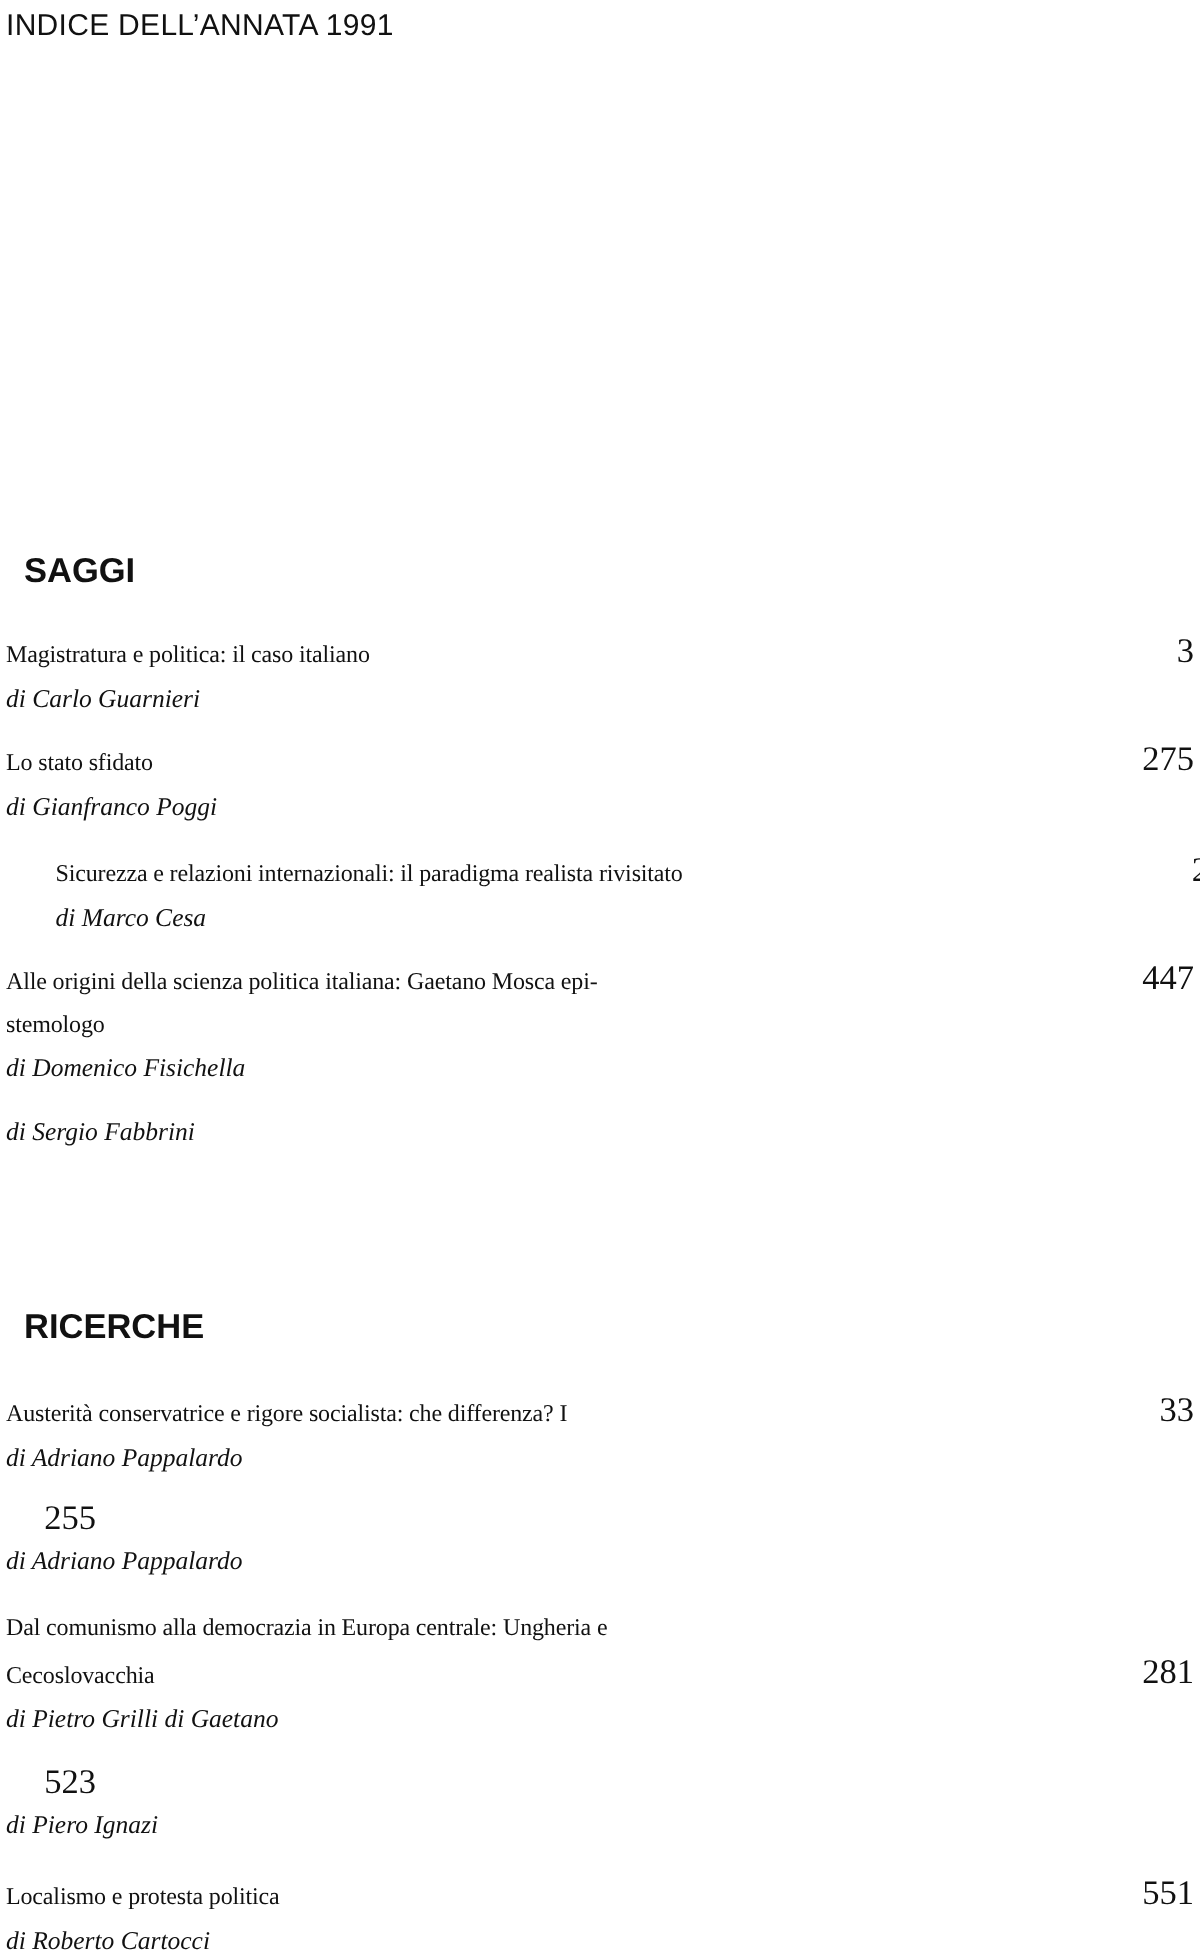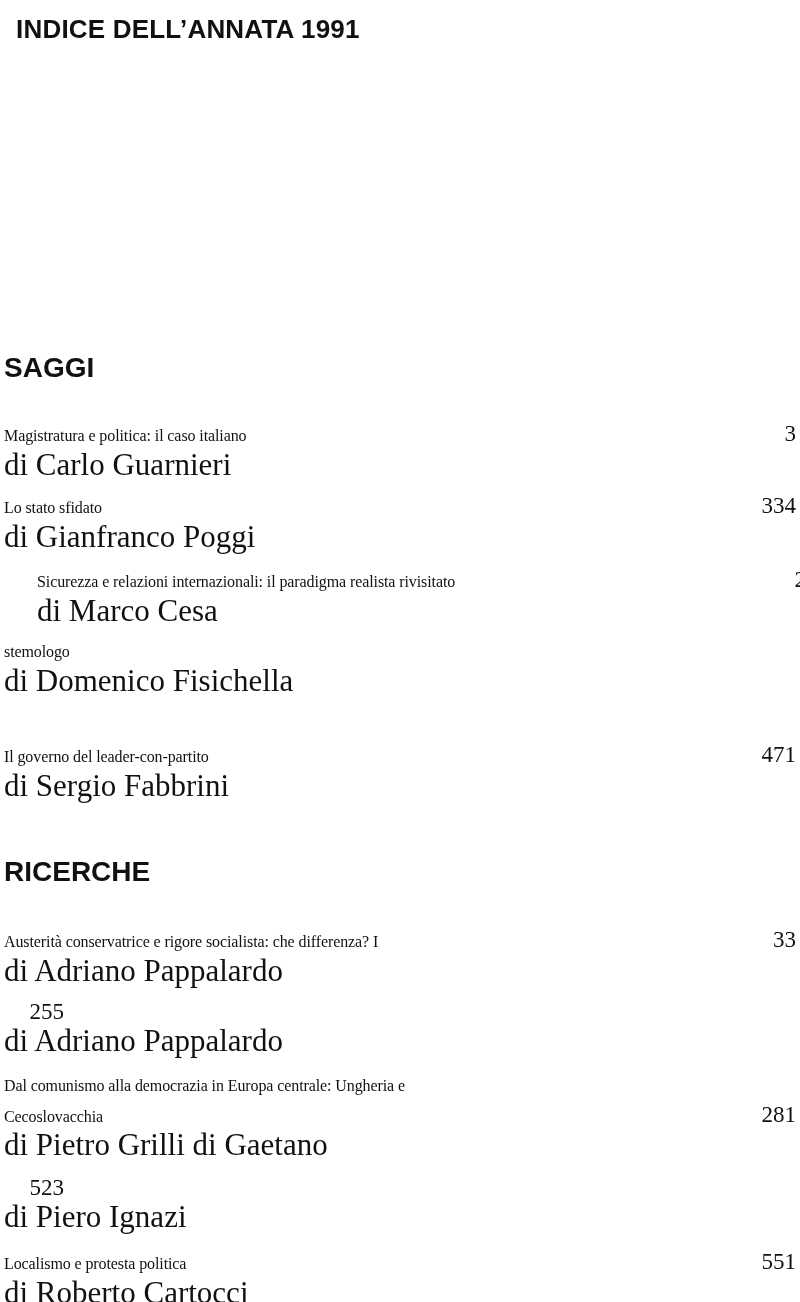--- a/index.html
+++ b/index.html
@@ -12,34 +12,34 @@
       height: 1302px;
       position: relative;
       overflow: hidden;
       color: #111111;
     }
     .page-title {
       position: absolute;
       left: 4px;
       top: 0px;
       font-family: "Liberation Sans", sans-serif;
-      font-weight: bold;
-      font-size: 26px;
+      font-weight: normal;
+      font-size: 20px;
       line-height: 34px;
       letter-spacing: 0.2px;
-      margin: 12px;
+      margin: 0;
     }
     .section-heading {
       position: absolute;
       left: 4px;
       font-family: "Liberation Sans", sans-serif;
       font-weight: bold;
-      font-size: 28px;
+      font-size: 23px;
       line-height: 28px;
-      margin: 0;
+      margin: 12px;
     }
     .entry {
       position: absolute;
       left: 4px;
       width: 792px;
     }
     .entry-row {
       display: flex;
       justify-content: space-between;
       align-items: baseline;
@@ -53,21 +53,22 @@
     }
     .entry-page {
       font-family: "Liberation Serif", serif;
       font-size: 23px;
       line-height: 28.5px;
       text-align: right;
       min-width: 60px;
     }
     .entry-author {
       font-family: "Liberation Serif", serif;
-      font-size: 31px;
+      font-style: italic;
+      font-size: 17px;
       line-height: 28.5px;
     }
   </style>
 </head>
 <body>
 
 <h1 class="page-title">INDICE DELL’ANNATA 1991</h1>
 
 <h2 class="section-heading" style="top:354px;">SAGGI</h2>
 
@@ -75,43 +76,43 @@
   <div class="entry-row">
     <span class="entry-title">Magistratura e politica: il caso italiano</span>
     <span class="entry-page">3</span>
   </div>
   <div class="entry-author">di Carlo Guarnieri</div>
 </div>
 
 <div class="entry" style="top:492px;">
   <div class="entry-row">
     <span class="entry-title">Lo stato sfidato</span>
-    <span class="entry-page">334</span>
+    <span class="entry-page">275</span>
   </div>
   <div class="entry-author">di Gianfranco Poggi</div>
 </div>
 
 <div class="entry" style="top:566px;margin-left:33px;">
   <div class="entry-row">
     <span class="entry-title">Sicurezza e relazioni internazionali: il paradigma realista rivisitato</span>
     <span class="entry-page">223</span>
   </div>
   <div class="entry-author">di Marco Cesa</div>
 </div>
 
 <div class="entry" style="top:638px;">
+  <div class="entry-row">
+    <span class="entry-title">Alle origini della scienza politica italiana: Gaetano Mosca epi-</span>
+    <span class="entry-page">447</span>
+  </div>
   <div class="entry-title">stemologo</div>
   <div class="entry-author">di Domenico Fisichella</div>
 </div>
 
 <div class="entry" style="top:741px;">
-  <div class="entry-row">
-    <span class="entry-title">Il governo del leader-con-partito</span>
-    <span class="entry-page">471</span>
-  </div>
   <div class="entry-author">di Sergio Fabbrini</div>
 </div>
 
 <h2 class="section-heading" style="top:858px;">RICERCHE</h2>
 
 <div class="entry" style="top:926px;">
   <div class="entry-row">
     <span class="entry-title">Austerità conservatrice e rigore socialista: che differenza? I</span>
     <span class="entry-page">33</span>
   </div>

